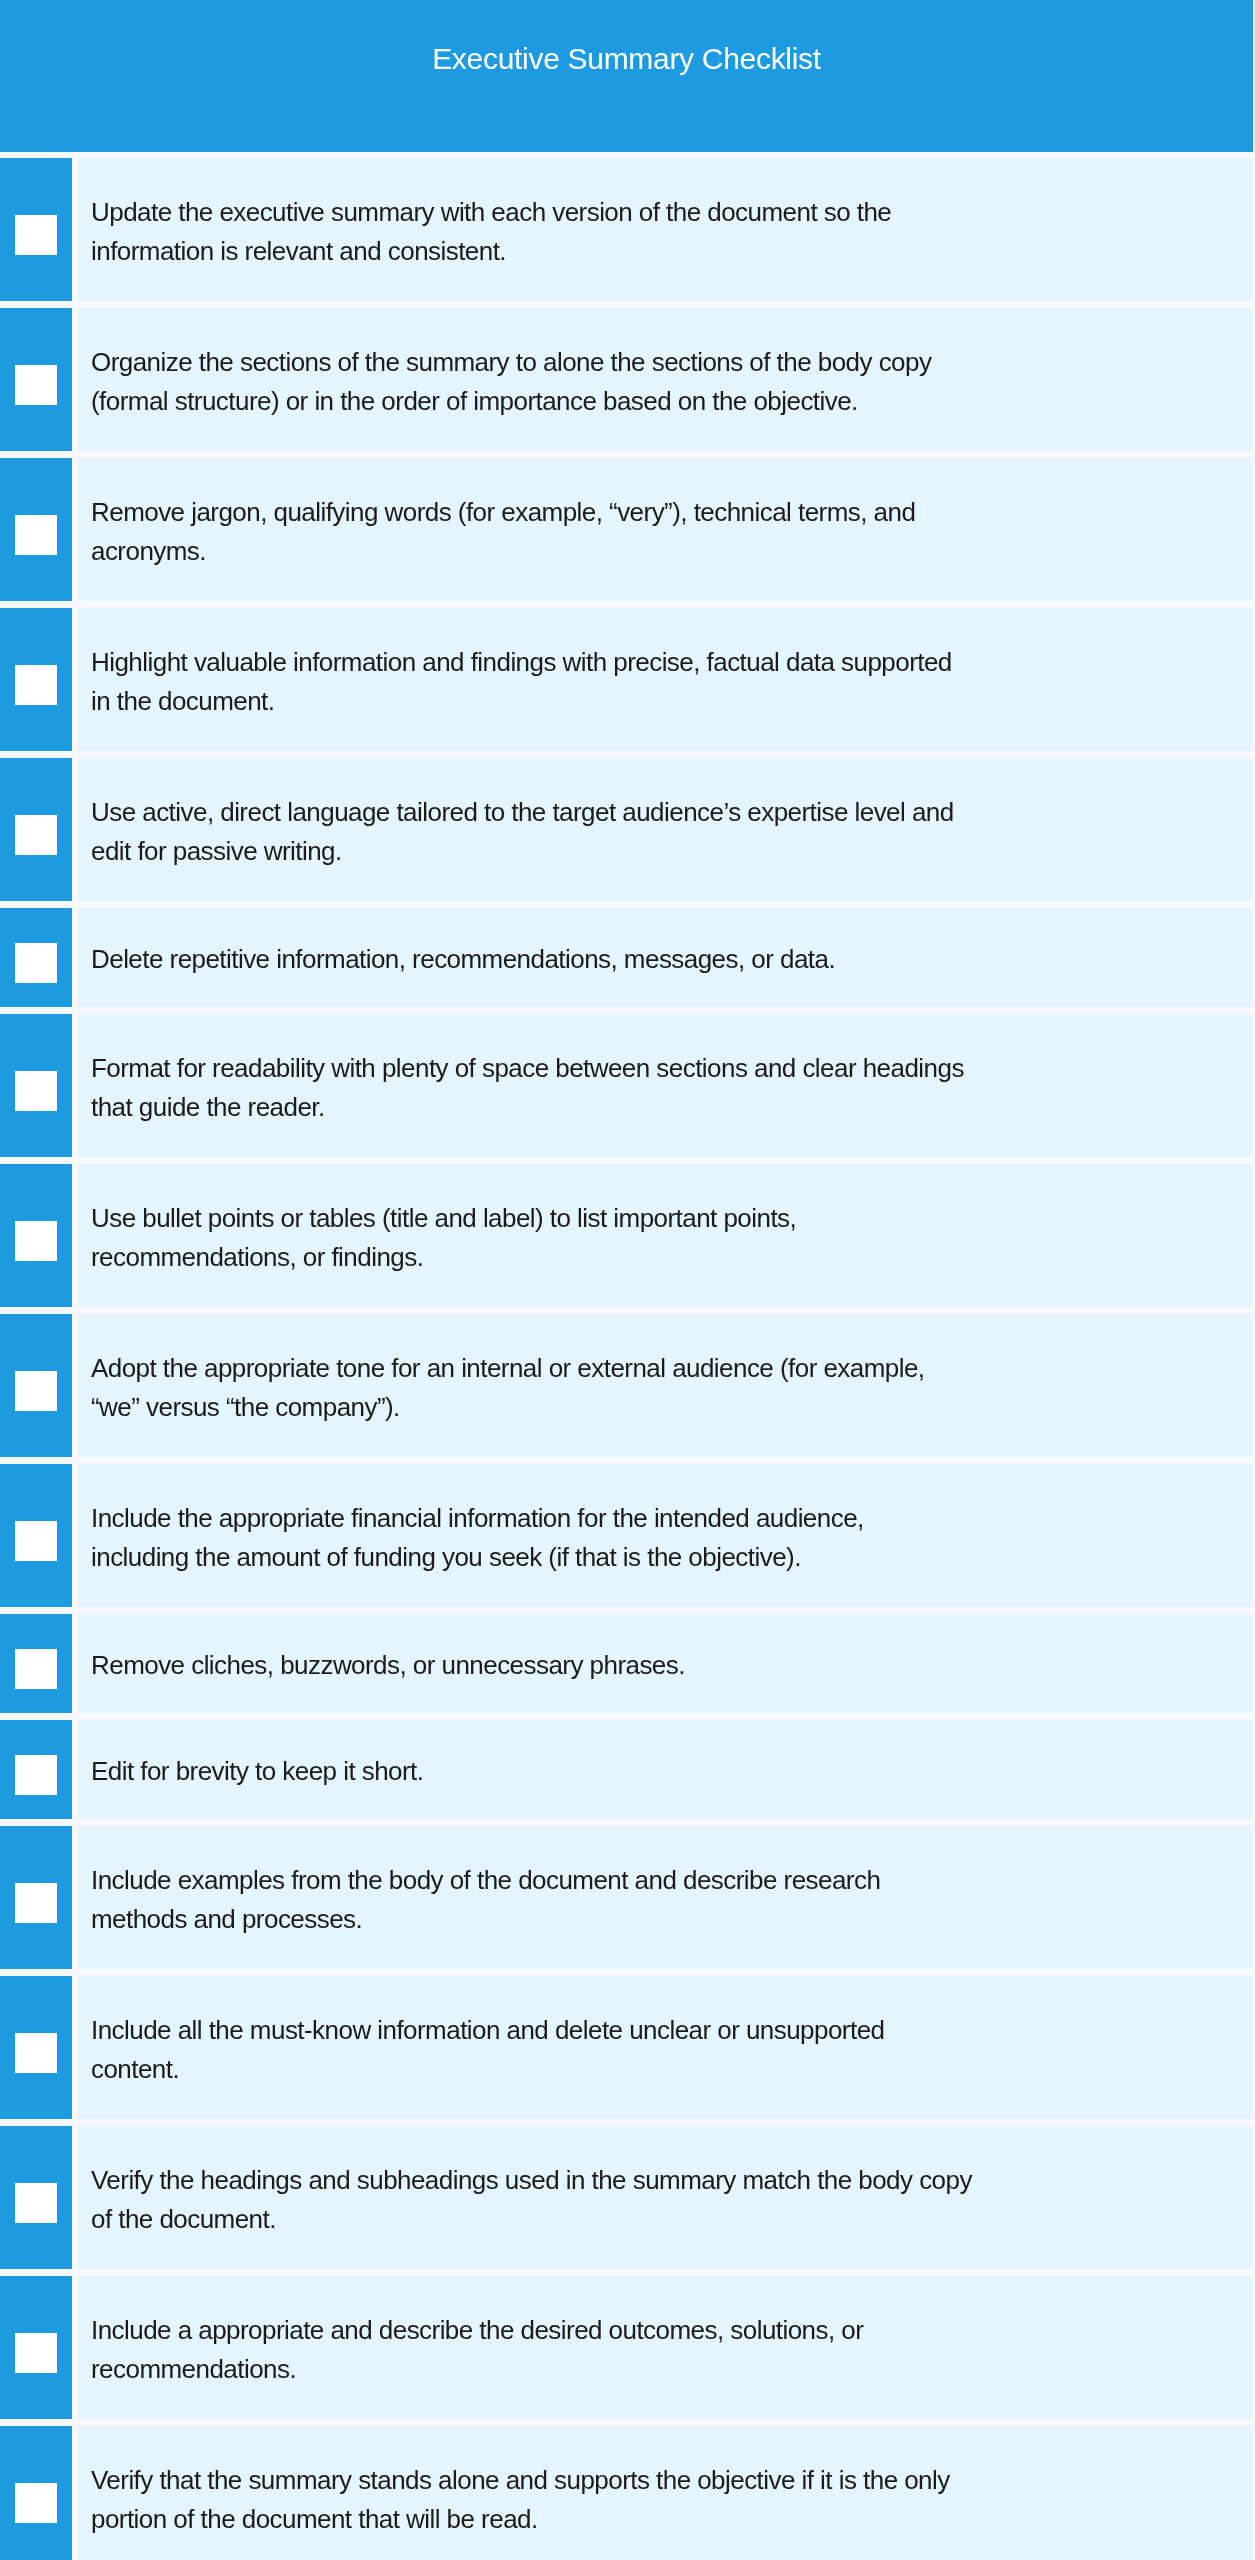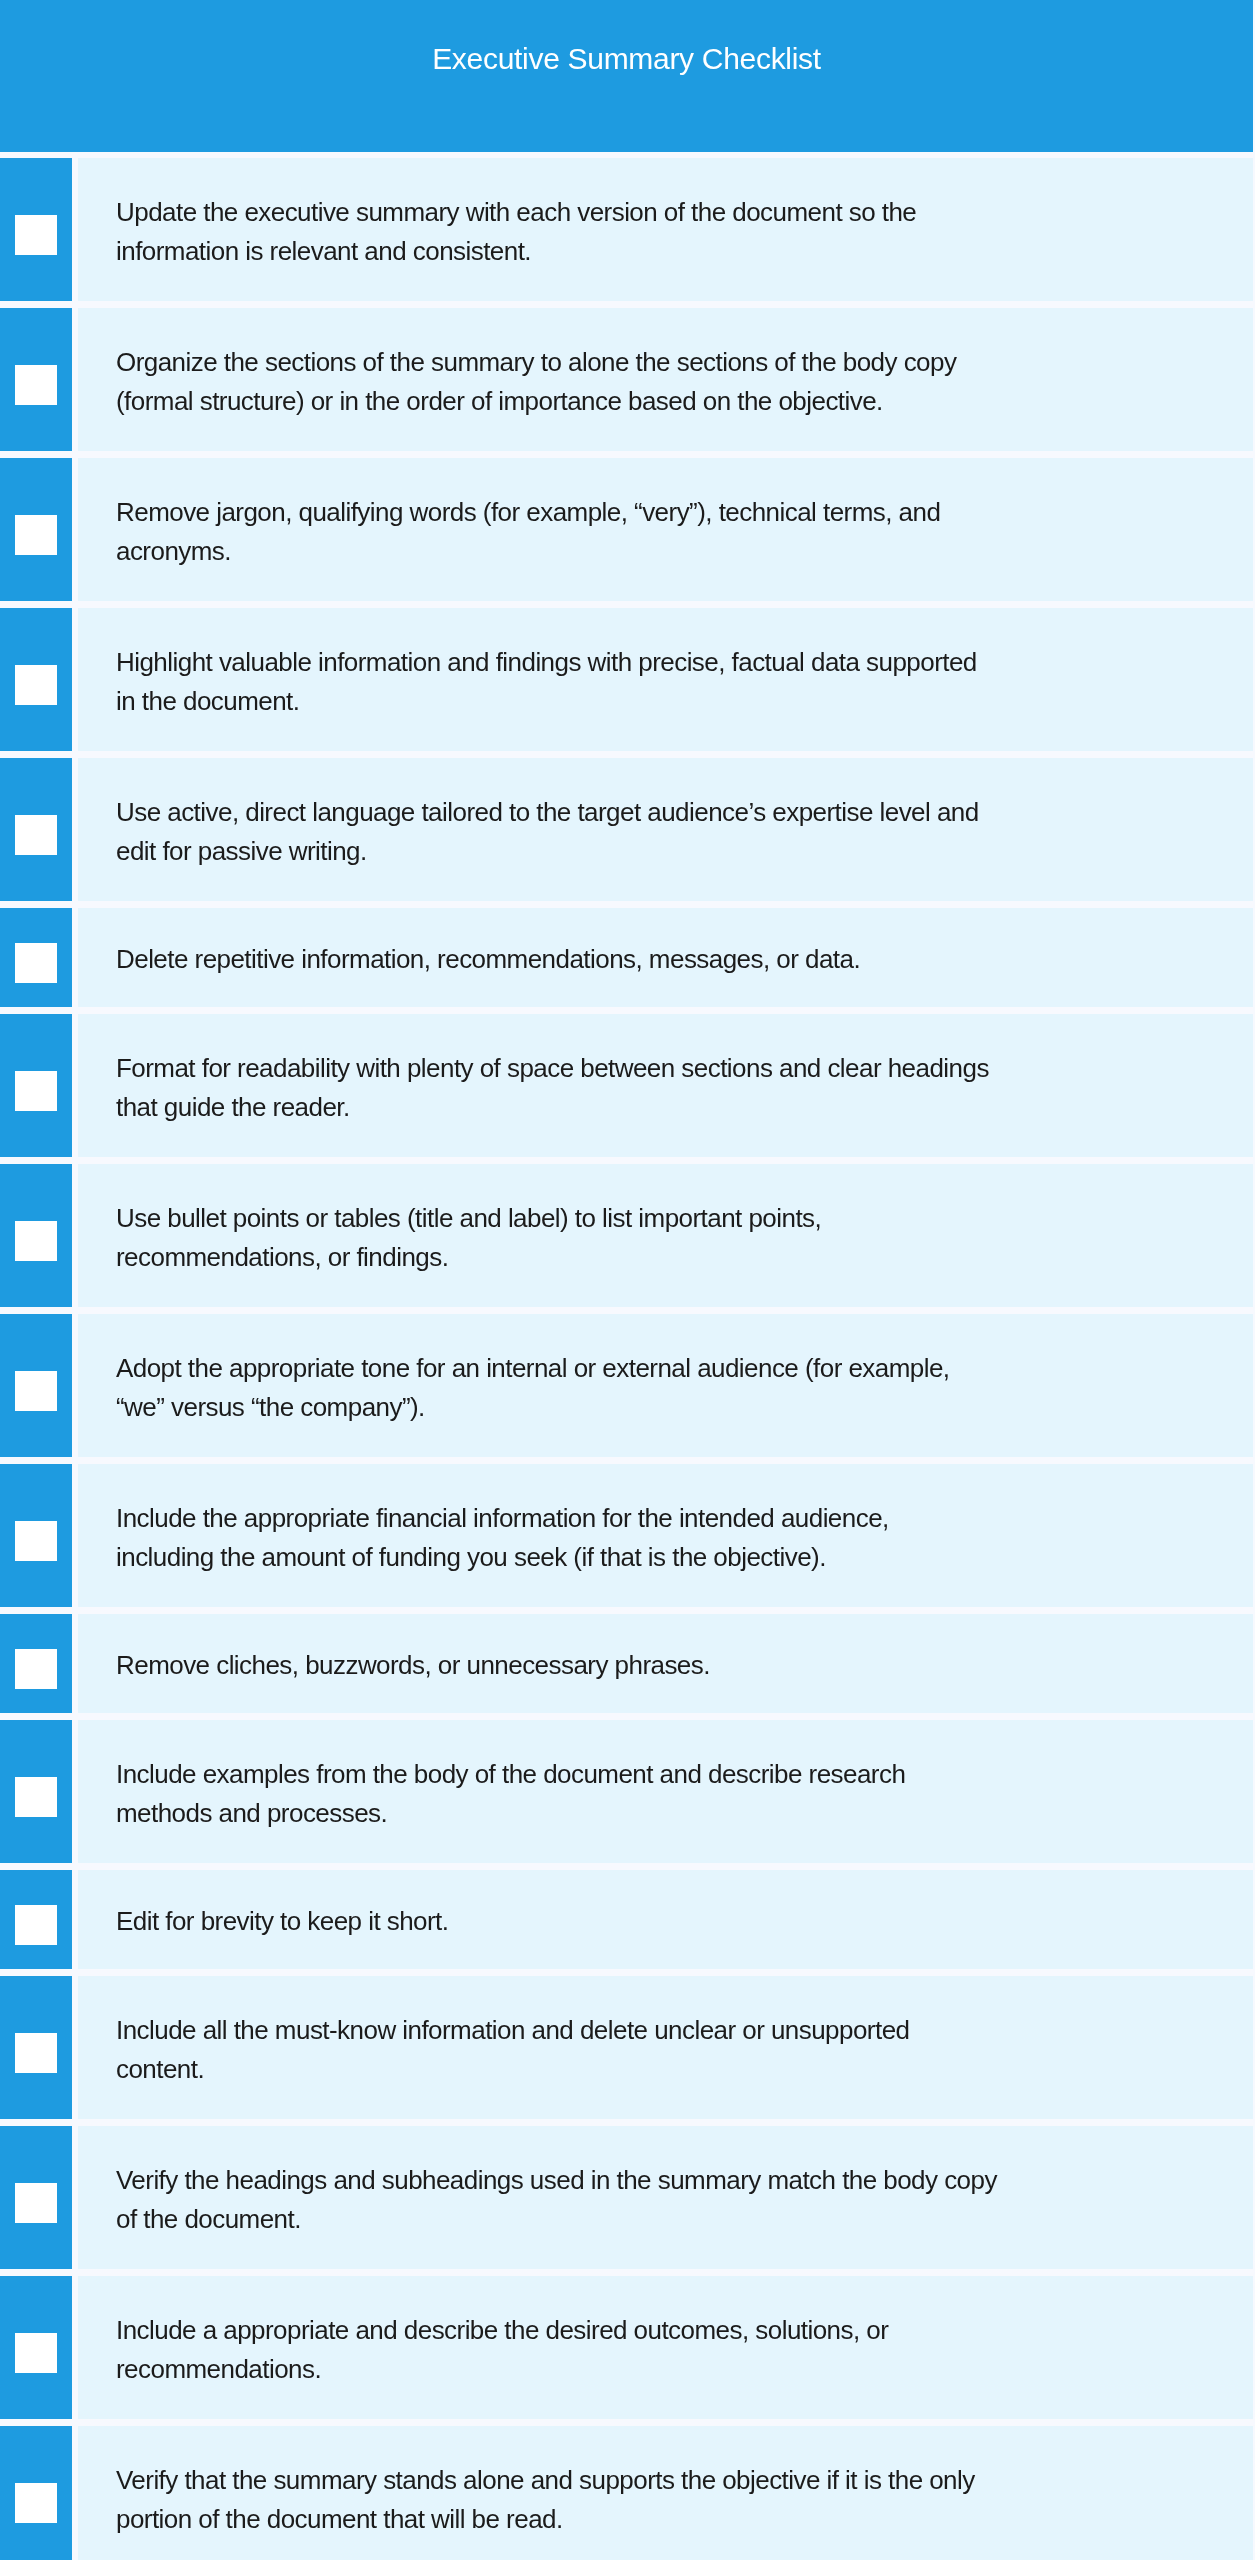--- a/index.html
+++ b/index.html
@@ -55,21 +55,21 @@
     width: 42px;
     height: 40px;
     background: #ffffff;
     margin-top: 10px;
     cursor: pointer;
   }
   .text-col {
     flex: 1;
     display: flex;
     align-items: center;
-    padding-left: 38px;
+    padding-left: 13px;
     box-sizing: border-box;
   }
   .item-text {
     font-size: 26px;
     line-height: 39px;
     color: #1b1b1b;
     letter-spacing: -0.55px;
     white-space: pre-line;
     margin-top: 4px;
   }
@@ -184,39 +184,39 @@
 
     <div class="row one">
       <div class="check-col">
         <div class="checkbox"></div>
       </div>
       <div class="text-col">
         <span class="item-text">Remove cliches, buzzwords, or unnecessary phrases.</span>
       </div>
     </div>
 
+    <div class="row one">
+      <div class="check-col">
+        <div class="checkbox"></div>
+      </div>
+      <div class="text-col">
+        <span class="item-text">Edit for brevity to keep it short.</span>
+      </div>
+    </div>
+
     <div class="row two">
       <div class="check-col">
         <div class="checkbox"></div>
       </div>
       <div class="text-col">
         <span class="item-text">Include examples from the body of the document and describe research
 methods and processes.</span>
       </div>
     </div>
 
-    <div class="row one">
-      <div class="check-col">
-        <div class="checkbox"></div>
-      </div>
-      <div class="text-col">
-        <span class="item-text">Edit for brevity to keep it short.</span>
-      </div>
-    </div>
-
     <div class="row two">
       <div class="check-col">
         <div class="checkbox"></div>
       </div>
       <div class="text-col">
         <span class="item-text">Include all the must-know information and delete unclear or unsupported
 content.</span>
       </div>
     </div>
 

